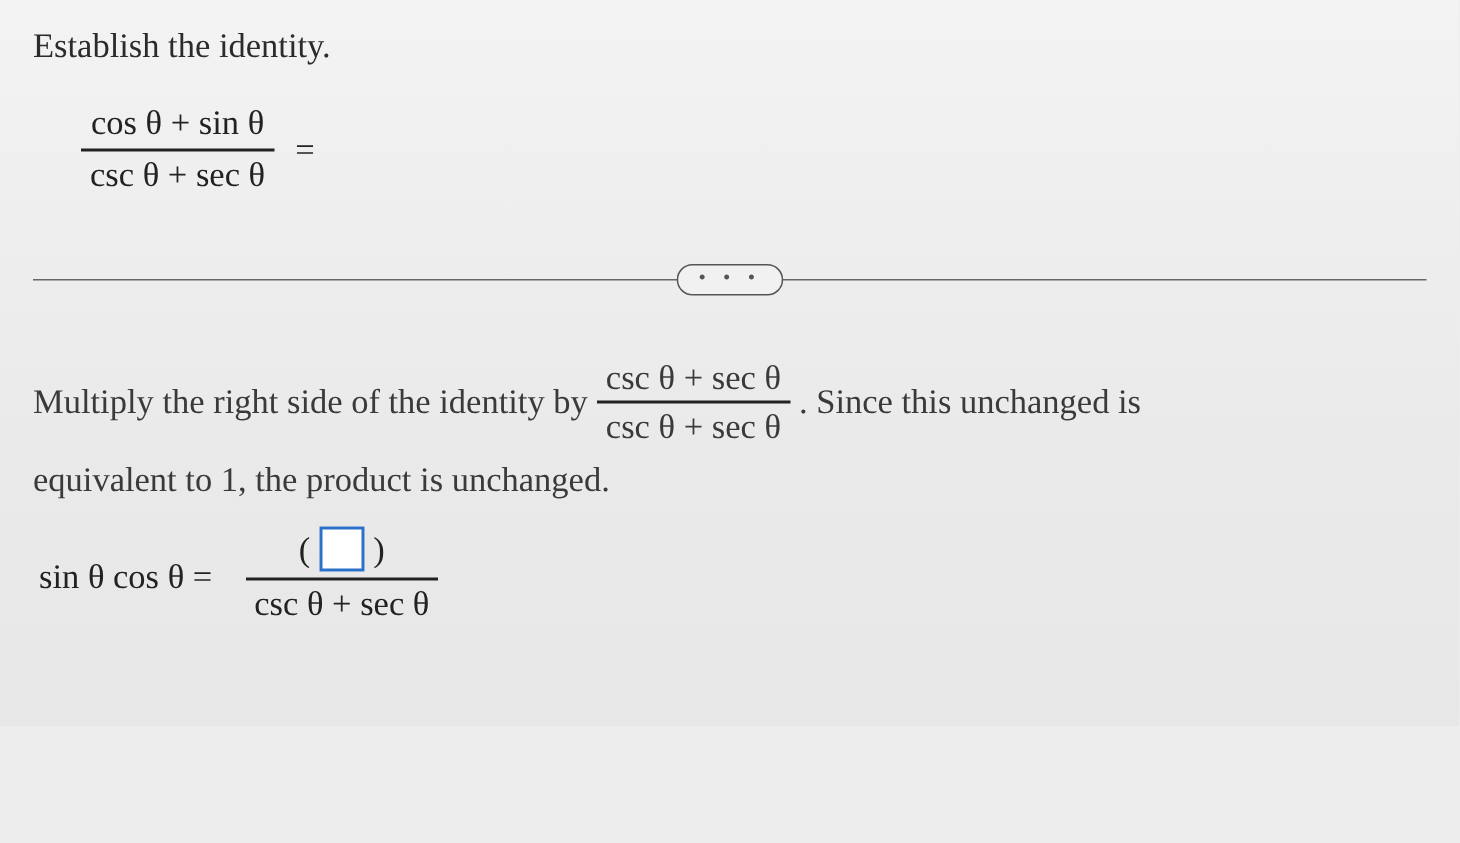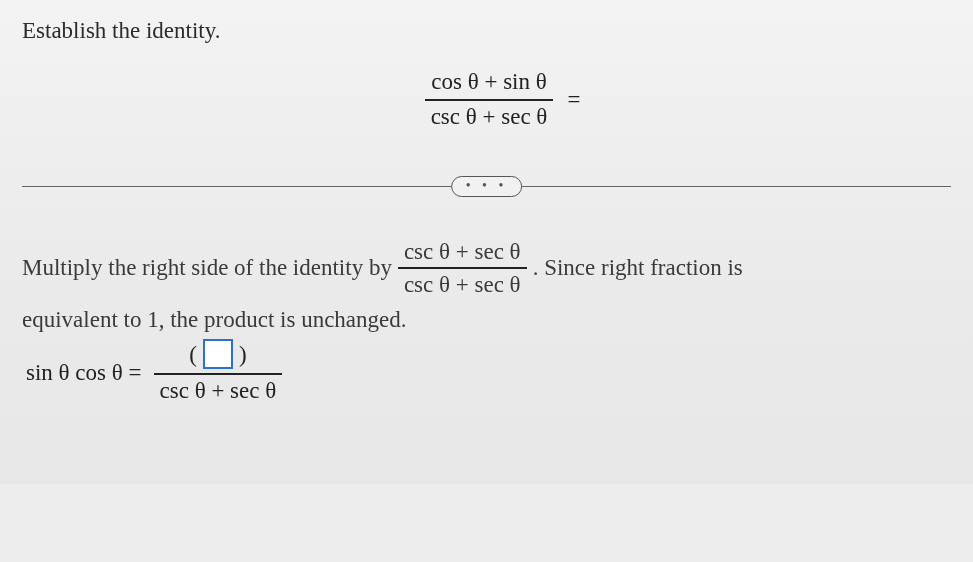--- a/index.html
+++ b/index.html
@@ -21,21 +21,20 @@
     margin-bottom: 24px;
     color: #2b2b2b;
   }
   .identity-row {
     display: flex;
     align-items: center;
     gap: 14px;
     font-size: 23px;
     margin-left: 32px;
     margin-bottom: 40px;
-    justify-content: center;
   }
   .frac {
     display: inline-flex;
     flex-direction: column;
     align-items: center;
     line-height: 1.25;
   }
   .frac .num, .frac .den {
     padding: 0 6px;
     white-space: nowrap;
@@ -77,26 +76,26 @@
     display: flex;
     flex-wrap: wrap;
     align-items: center;
     gap: 12px 6px;
     margin-bottom: 8px;
   }
   .instruction .frac { font-size: 23px; line-height:1.2; }
   .instruction2 {
     font-size: 23px;
     color: #3a3a3a;
-    margin-bottom: 8px;
+    margin-bottom: 20px;
   }
   .work-row {
     display: flex;
     align-items: center;
-    gap: 12px;
+    gap: 22px;
     font-size: 23px;
     margin-left: 4px;
   }
   .blank-box {
     display: inline-block;
     width: 30px; height: 30px;
     border: 2px solid #2c71c9;
     background: #fff;
     vertical-align: middle;
     margin: 0 2px;
@@ -129,21 +128,21 @@
     <div class="pill">• • •</div>
   </div>
 
   <div class="instruction">
     <span>Multiply the right side of the identity by</span>
     <span class="frac">
       <span class="num inline-math">csc θ +  sec θ</span>
       <span class="bar"></span>
       <span class="den inline-math">csc θ +  sec θ</span>
     </span>
-    <span>. Since right fraction is</span>
+    <span>. Since this unchanged is</span>
   </div>
   <div class="instruction2">equivalent to 1, the product is unchanged.</div>
 
   <div class="work-row">
     <span class="inline-math">sin θ cos θ =</span>
     <span class="frac">
       <span class="num num-with-box">
         <span class="paren">(</span>
         <span class="blank-box"></span>
         <span class="paren">)</span>

